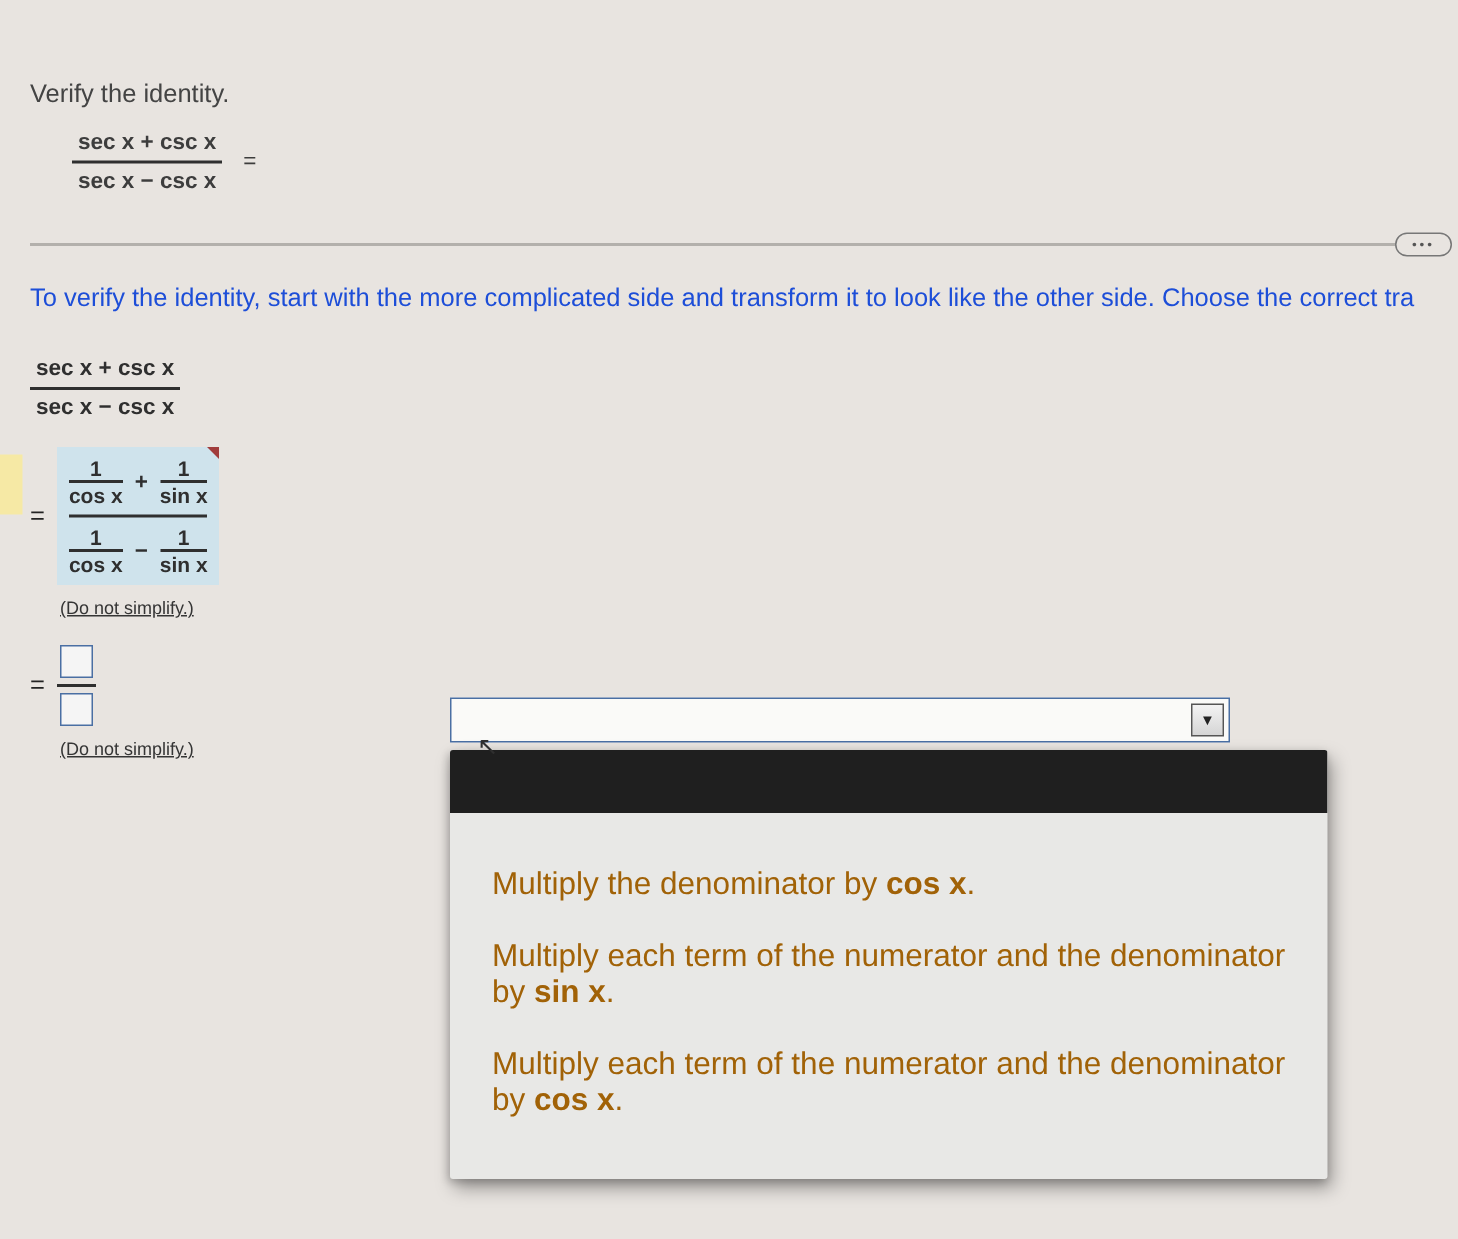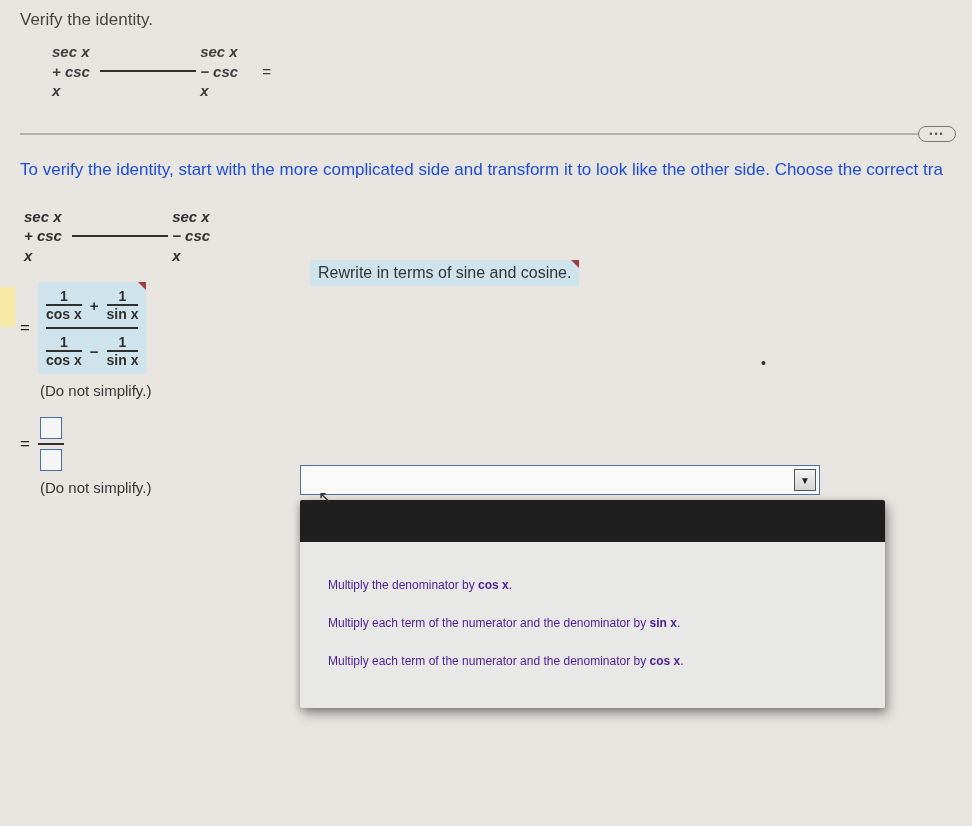--- a/index.html
+++ b/index.html
@@ -6,42 +6,42 @@
     body {
       font-family: Arial, Helvetica, sans-serif;
       background: #e8e4e0;
       color: #2f2f2f;
       width: 972px;
       height: 826px;
       overflow: hidden;
       position: relative;
     }
     .page {
-      padding: 10px 16px 0 20px;
+      padding: 10px 4px 0 20px;
+      margin-top: 43px;
     }
     .header-title {
       font-size: 17px;
       color: #444;
       margin-bottom: 10px;
     }
     .identity-eq {
       padding-left: 28px;
       display: flex;
       align-items: center;
       gap: 10px;
       font-weight: bold;
       color: #3d3d3d;
       font-size: 15px;
     }
     .frac {
       display: inline-flex;
-      flex-direction: row;
+      flex-direction: column;
       align-items: center;
       line-height: 1.3;
-      font-style: italic;
     }
     .frac .top { padding: 2px 4px; }
     .frac .bar {
       width: 100%;
       height: 2px;
       background: #2f2f2f;
     }
     .frac .bot { padding: 2px 4px; }
     .eqsign { font-weight: normal; padding: 0 4px; font-size: 15px;}
 
@@ -148,23 +148,24 @@
       font-size: 14px;
     }
     .smallfrac .sb {
       height: 2px;
       background: #2f2f2f;
       width: 100%;
     }
     .op { font-weight: bold; font-size: 15px; align-self: center; }
 
     .note {
-      font-size: 15px;
+      font-size: 12px;
       color: #353535;
       margin: 3px 0 18px 20px;
+      text-decoration: underline;
     }
 
     .input-box {
       display: inline-block;
       width: 22px;
       height: 22px;
       border: 1.5px solid #4a6fa3;
       background: #f5f5f5;
     }
     .empty-frac {
@@ -247,22 +248,22 @@
       overflow: hidden;
     }
     .dd-sel {
       background: #1f1f1f;
       height: 42px;
     }
     .dd-list {
       padding: 24px 20px 28px 24px;
     }
     .dd-item {
-      font-size: 12px;
-      color: #4c1d95;
+      font-size: 21px;
+      color: #a16207;
       padding: 12px 4px;
       cursor: pointer;
     }
     .dd-item b { font-weight: bold; }
   </style>
 </head>
 <body>
 
 <div class="page">
   <div class="header-title">Verify the identity.</div>
@@ -334,24 +335,20 @@
         <span class="equals-prefix">=</span>
         <span class="empty-frac">
           <span class="input-box"></span>
           <span class="eb"></span>
           <span class="input-box"></span>
         </span>
       </div>
       <div class="note">(Do not simplify.)</div>
     </div>
 
-    <div class="right-col">
-      <span class="rewrite-label">Rewrite in terms of sine and cosine.</span>
-      <span class="dot">•</span>
-    </div>
   </div>
 </div>
 
 <div class="dropdown-zone">
   <div class="dropdown-field">
     <div class="dd-btn">▼</div>
   </div>
   <span class="cursor">↖</span>
 
   <div class="dropdown-panel">

